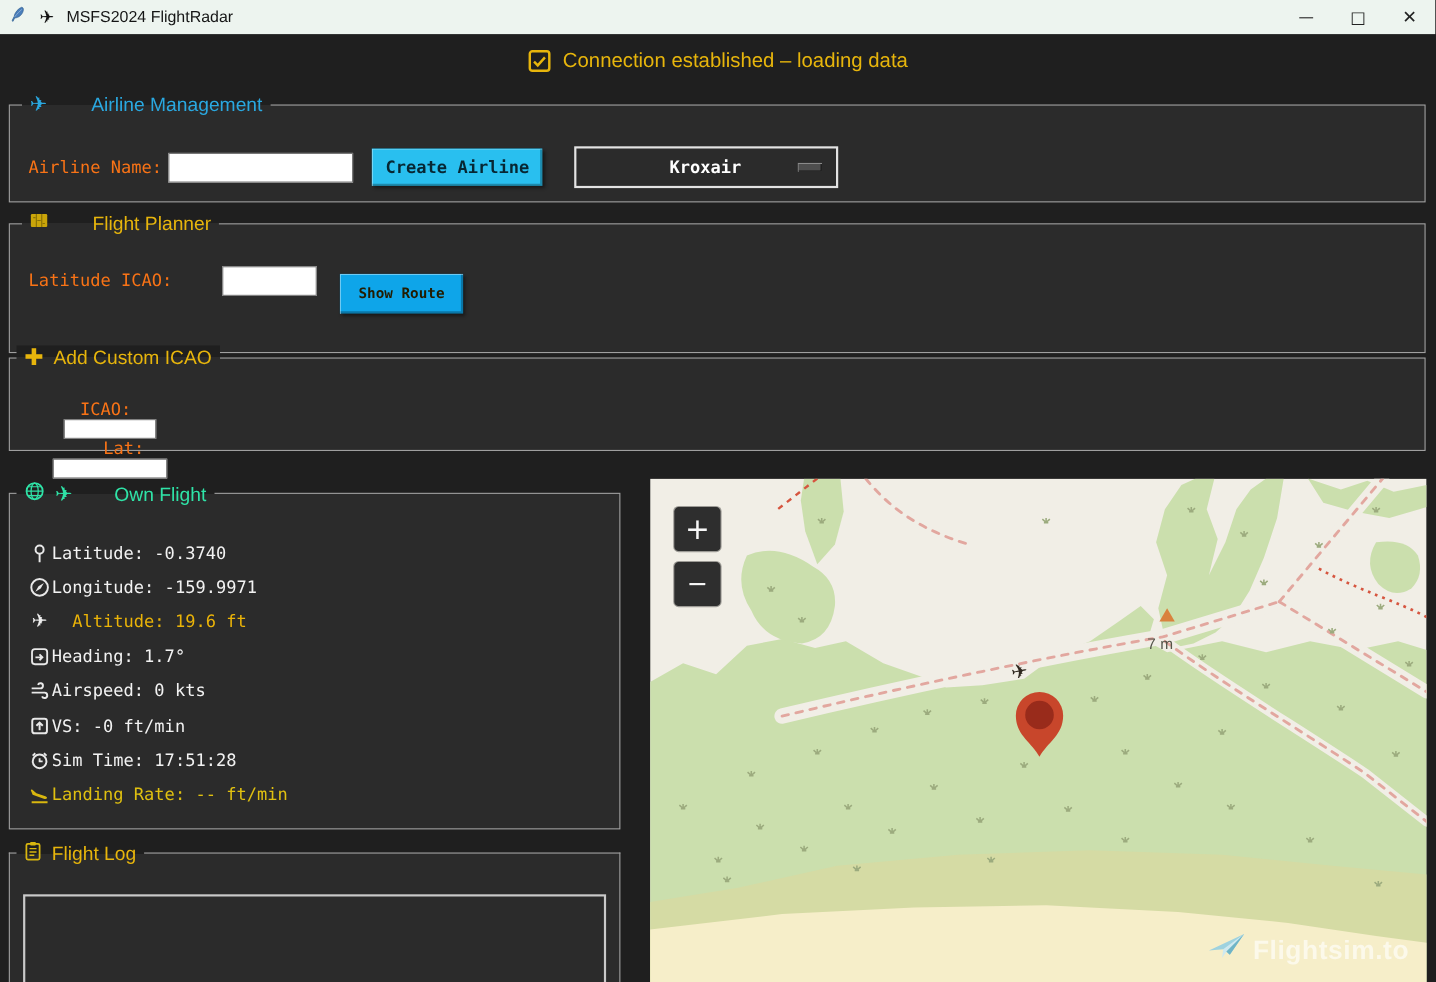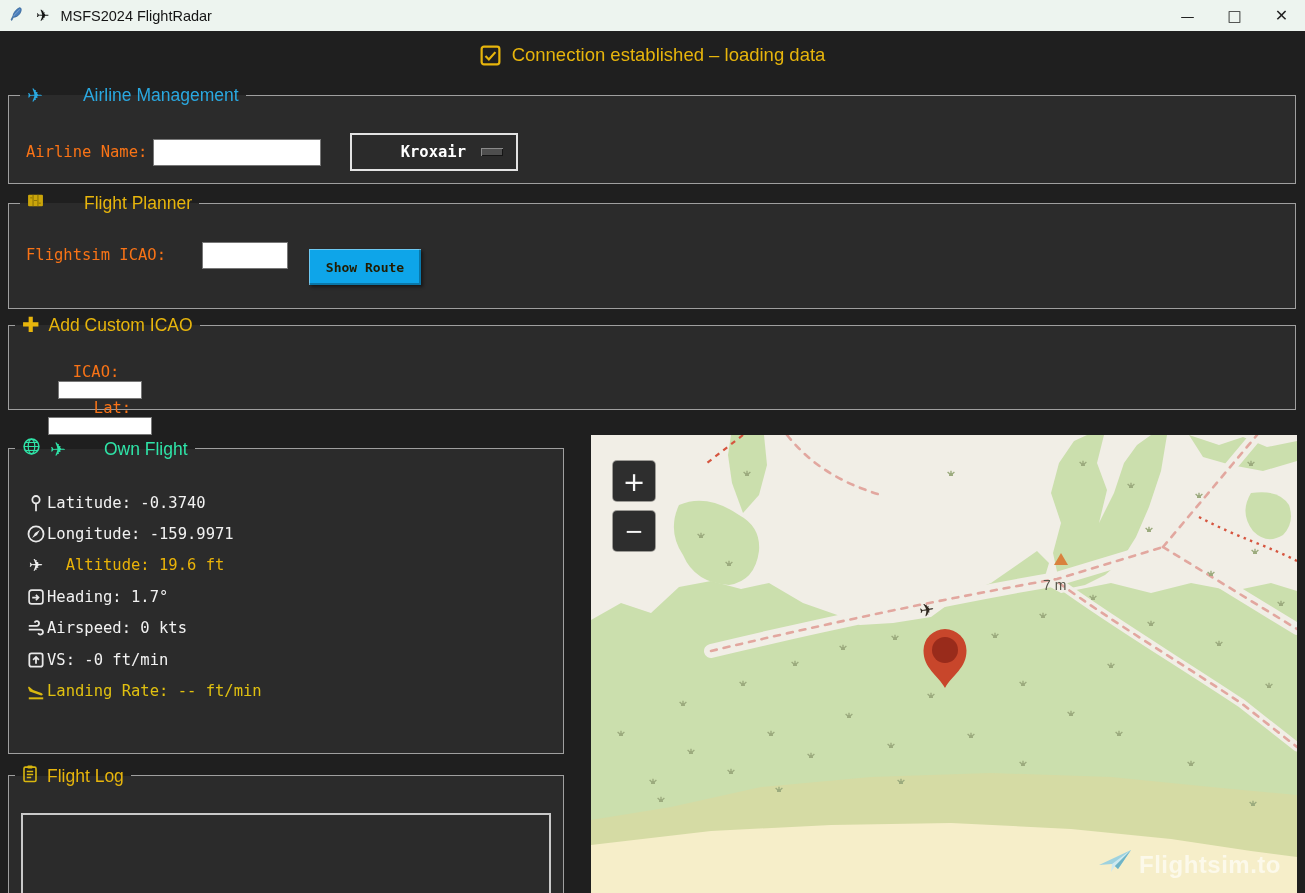--- a/index.html
+++ b/index.html
@@ -115,41 +115,42 @@
 
 <div class="frame" style="left:8px;top:95px;width:1288px;height:89px;">
   <div class="frame-title ft-cyan">
     <span style="font-family:'DejaVu Sans',sans-serif;font-size:19px;">✈</span>
     <span style="width:22px;"></span>
     <span>Airline Management</span>
   </div>
   <div style="position:absolute;left:17px;top:38px;height:36px;display:flex;align-items:center;">
     <span class="lbl">Airline Name:</span>
     <input class="tk" style="width: 160px; margin-left: 6px;" value="">
-    <div class="dropdown" style="width:168px;height:38px;margin-left:29px;padding-left:28px;">
+    <div class="btn btn-cyan" style="width:155px;height:34px;margin-left:17px;">Create Airline</div>
+    <div class="dropdown" style="width:240px;height:38px;margin-left:29px;padding-left:28px;">
       <span style="margin-right:30px;">Kroxair</span>
       <span class="dd-ind"></span>
     </div>
   </div>
 </div>
 
-<div class="frame" style="left:8px;top:203px;width:1288px;height:106px;">
+<div class="frame" style="left:8px;top:203px;width:1288px;height:118px;">
   <div class="frame-title ft-yellow">
     <span>
       <svg width="17" height="17" viewBox="0 0 16 16">
           <rect x="1" y="2.5" width="14" height="11" rx="1" fill="#caa50a"></rect>
           <path d="M5.7 2.5v11M10.3 2.5v11" stroke="#8a7206" stroke-width="1"></path>
           <path d="M3 5.5h2M6.5 8h3M11 10.5h2" stroke="#8a7206" stroke-width="0.9"></path>
         </svg>
     </span>
     <span style="width:22px;"></span>
     <span>Flight Planner</span>
   </div>
   <div style="position:absolute;left:17px;top:37px;height:28px;display:flex;align-items:center;">
-    <span class="lbl" style="width:176px;">Flightsim ICAO:</span>
+    <span class="lbl" style="width:176px;">Latitude ICAO:</span>
     <input class="tk" style="width: 78px;" value="">
   </div>
   <div class="btn btn-yellow" style="position:absolute;left:300px;top:45px;width:112px;height:36px;">Show Route</div>
 </div>
 
 <div class="frame" style="left:8px;top:325px;width:1288px;height:85px;">
   <div class="frame-title ft-yellow" style="left:6px;">
     <span style="font-size:21px;font-weight:bold;color:#e7b50c;font-family:'DejaVu Sans',sans-serif;">✚</span>
     <span>Add Custom ICAO</span>
   </div>
@@ -220,20 +221,30 @@
         <span class="txt" style="color: rgb(242, 242, 242);">Airspeed: 0 kts</span>
       </div>
       <div class="of-row">
         <span class="icn">
           <svg viewBox="0 0 18 18">
             <rect x="3" y="3" width="12" height="12" rx="2" fill="none" stroke="#e8e8e8" stroke-width="1.6"></rect>
             <path d="M9 12.4V6.2M6.4 8.8L9 6.2l2.6 2.6" fill="none" stroke="#e8e8e8" stroke-width="1.6"></path>
           </svg>
         </span>
         <span class="txt" style="color: rgb(242, 242, 242);">VS: -0 ft/min</span>
+      </div>
+      <div class="of-row">
+        <span class="icn">
+          <svg viewBox="0 0 18 18">
+            <circle cx="9" cy="10" r="5.6" fill="none" stroke="#e8e8e8" stroke-width="1.6"></circle>
+            <path d="M9 7.4V10h2.5" fill="none" stroke="#e8e8e8" stroke-width="1.5"></path>
+            <path d="M3.3 5.3L5.5 3.4M14.7 5.3L12.5 3.4" stroke="#e8e8e8" stroke-width="1.5"></path>
+          </svg>
+        </span>
+        <span class="txt" style="color: rgb(242, 242, 242);">Sim Time: 17:51:28</span>
       </div>
       <div class="of-row">
         <span class="icn">
           <svg viewBox="0 0 18 18">
             <path d="M2.5 15.6h13" stroke="#d9b70f" stroke-width="1.8"></path>
             <path d="M2.6 5l3.8 3.2 7.4 2.5c1 .35 1.7 1.2 1 1.9-.55.55-1.6.4-2.4.1L3.3 9.5 1.8 5.8Z" fill="#d9b70f"></path>
           </svg>
         </span>
         <span class="txt" style="color: rgb(224, 192, 16);">Landing Rate: -- ft/min</span>
       </div>

